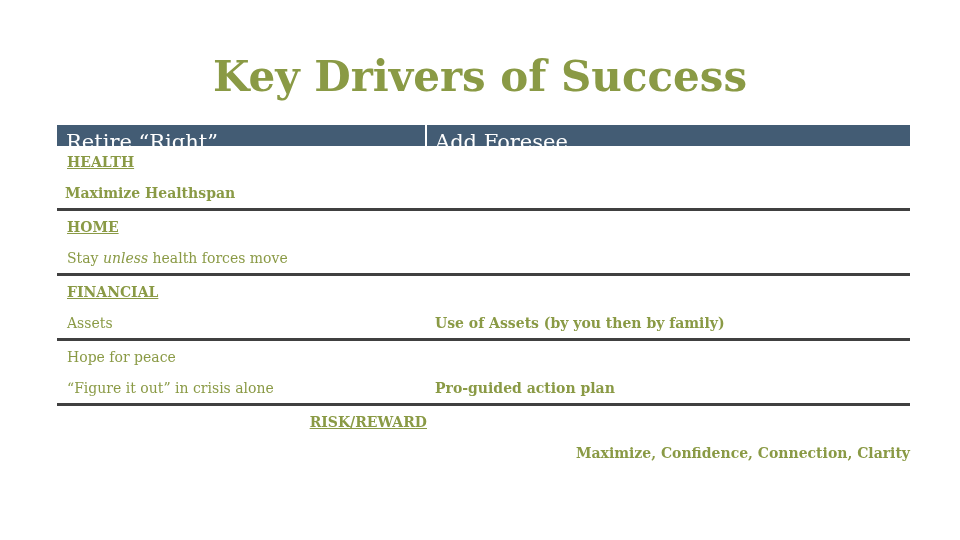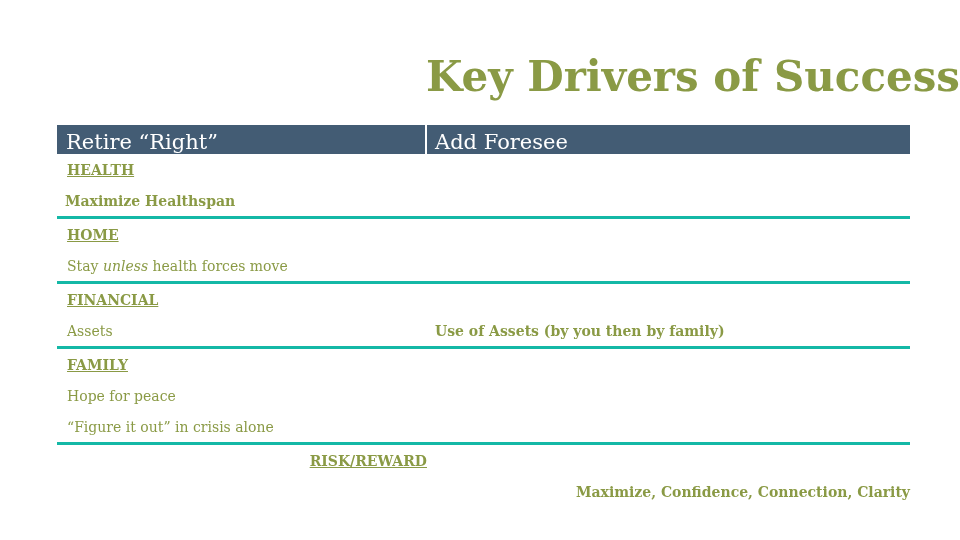--- a/index.html
+++ b/index.html
@@ -1,22 +1,22 @@
 <!DOCTYPE html>
 <html><head>
   <meta charset="utf-8">
   <style>
     html, body { margin:0; padding:0; background:#ffffff; }
     body { width:960px; height:540px; position:relative; overflow:hidden; font-family:"DejaVu Serif", "Liberation Serif", serif; }
-    .title { position:absolute; left:0; width:960px; top:52px; text-align:right; font-size:42px; font-weight:bold; color:#8a9a45; letter-spacing:0px; }
+    .title { position:absolute; left:0; width:960px; top:52px; text-align:center; font-size:42px; font-weight:bold; color:#8a9a45; letter-spacing:0px; }
     .table { position:absolute; left:57px; top:125px; width:853px; }
-    .hdr { display:flex; height:29px; background:#435c74; }
+    .hdr { display:flex; height:21px; background:#435c74; }
     .hdr .c1 { width:368px; color:#fff; font-size:21px; padding-left:9px; line-height:35px; border-right:2px solid #ffffff; box-sizing:border-box; width:370px; }
     .hdr .c2 { flex:1; color:#fff; font-size:21px; font-weight:normal; padding-left:8px; line-height:35px; }
-    .row { position:relative; border-bottom:3px solid #14b8a6; }
+    .row { position:relative; border-bottom:3px solid #404040; }
     .line { display:flex; height:31px; align-items:center; }
     .line .l { width:370px; padding-left:10px; box-sizing:border-box; font-size:14px; color:#8a9a45; }
     .line .r { flex:1; padding-left:8px; font-size:14px; font-weight:bold; color:#8a9a45; }
     .cat { font-weight:bold; text-decoration:underline; }
     .row.last { border-bottom:none;text-align:right; }
   </style>
 </head>
 <body>
 
 <div class="title">Key Drivers of Success</div>
@@ -53,28 +53,25 @@
         <div class="r"></div>
       </div>
     <div class="line">
       <div class="l"><span>Assets</span></div>
       <div class="r"><span>Use of Assets (by you then by family)</span></div>
     </div>
   </div>
 
   <div class="row">
     <div class="line">
-        <div class="l cat">FAMILY</div>
-        <div class="r"></div>
-      </div>
-    <div class="line">
       <div class="l"><span>Hope for peace</span></div>
     </div>
     <div class="line">
       <div class="l"><span>“Figure it out” in crisis alone</span></div>
+      <div class="r"><span>Pro-guided action plan</span></div>
     </div>
   </div>
 
   <div class="row last">
     <div class="line">
         <div class="l cat">RISK/REWARD</div>
         <div class="r"></div>
       </div>
     <div class="line">
       <div class="r"><span>Maximize, Confidence, Connection, Clarity</span></div>

